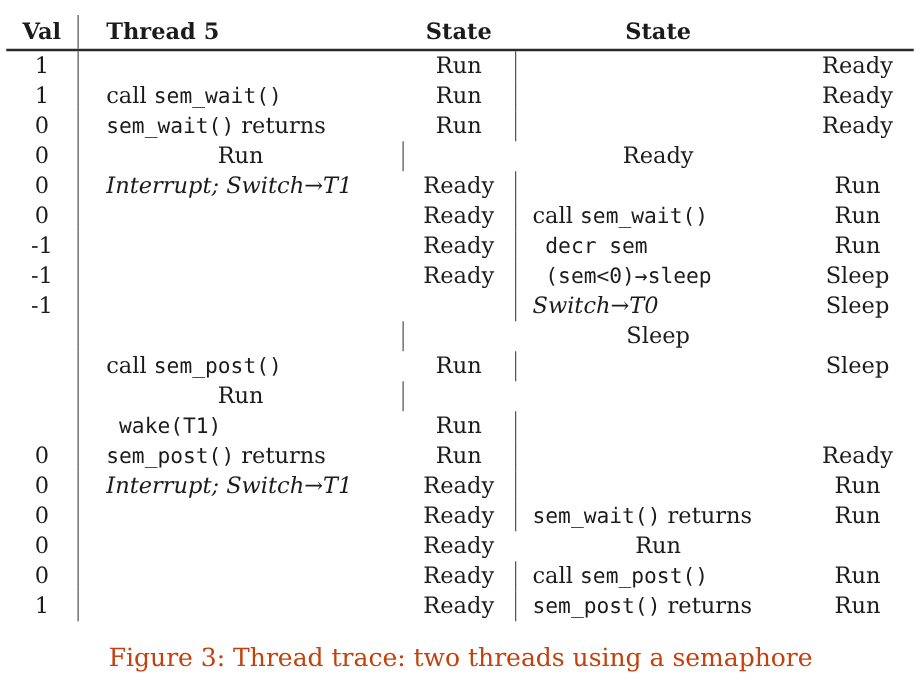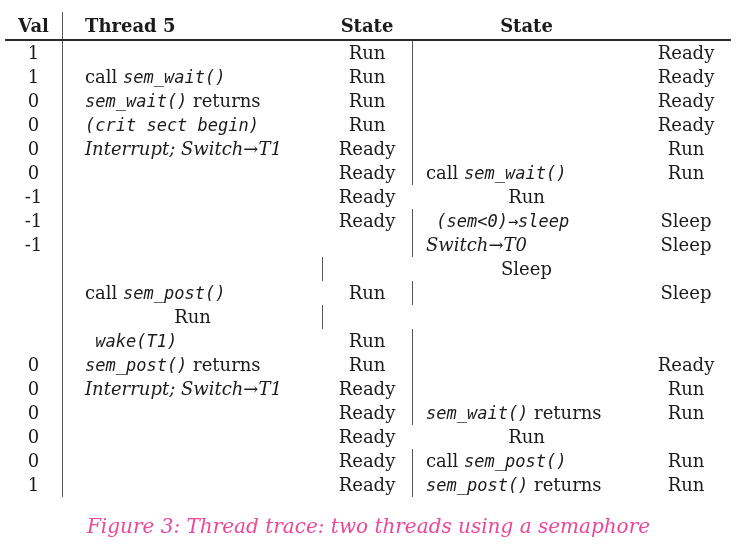--- a/index.html
+++ b/index.html
@@ -35,31 +35,30 @@
     white-space: pre;
     overflow: visible;
     font-size: 18px;
   }
   .c-val   { text-align: center; border-right: 1px solid #555; }
   .c-t0    { padding-left: 22px; }
   .c-s0    { text-align: center; }
   .c-t1    { padding-left: 13px; border-left: 1px solid #555; }
   .c-s1    { text-align: center; }
   .seg-rm  { font-family: "DejaVu Serif", "Liberation Serif", serif; font-size: 18px; }
-  .seg-tt  { font-family: "DejaVu Sans Mono", "Liberation Mono", monospace; font-size: 17px; font-style: italic; }
+  .seg-tt  { font-family: "DejaVu Sans Mono", "Liberation Mono", monospace; font-size: 17px; }
   .seg-it  { font-family: "DejaVu Serif", "Liberation Serif", serif; font-style: italic; font-size: 18px; }
   .caption {
     position: absolute;
     left: 0;
     top: 514px;
     width: 737px;
     text-align: center;
     font-size: 20px;
-    color: #ec4899;
-    font-style: italic;
+    color: #c2410c;
   }
 </style>
 </head>
 <body>
 
 <div class="page">
   <div class="trace-table">
     <div class="row header-row">
       <div class="cell c-val">Val</div>
       <div class="cell c-t0">Thread 5</div>
@@ -83,21 +82,20 @@
         </div>
         <div class="row">
           <div class="cell c-val"><span class="seg-rm">0</span></div>
           <div class="cell c-t0"><span class="seg-tt">sem_wait()</span><span class="seg-rm"> returns</span></div>
           <div class="cell c-s0"><span class="seg-rm">Run</span></div>
           <div class="cell c-t1"></div>
           <div class="cell c-s1"><span class="seg-rm">Ready</span></div>
         </div>
         <div class="row">
           <div class="cell c-val"><span class="seg-rm">0</span></div>
-          <div class="cell c-t0"><span class="seg-tt">(crit sect begin)</span></div>
           <div class="cell c-s0"><span class="seg-rm">Run</span></div>
           <div class="cell c-t1"></div>
           <div class="cell c-s1"><span class="seg-rm">Ready</span></div>
         </div>
         <div class="row">
           <div class="cell c-val"><span class="seg-rm">0</span></div>
           <div class="cell c-t0"><span class="seg-it">Interrupt; Switch→T1</span></div>
           <div class="cell c-s0"><span class="seg-rm">Ready</span></div>
           <div class="cell c-t1"></div>
           <div class="cell c-s1"><span class="seg-rm">Run</span></div>
@@ -106,20 +104,21 @@
           <div class="cell c-val"><span class="seg-rm">0</span></div>
           <div class="cell c-t0"></div>
           <div class="cell c-s0"><span class="seg-rm">Ready</span></div>
           <div class="cell c-t1"><span class="seg-rm">call </span><span class="seg-tt">sem_wait()</span></div>
           <div class="cell c-s1"><span class="seg-rm">Run</span></div>
         </div>
         <div class="row">
           <div class="cell c-val"><span class="seg-rm">-1</span></div>
           <div class="cell c-t0"></div>
           <div class="cell c-s0"><span class="seg-rm">Ready</span></div>
+          <div class="cell c-t1"><span class="seg-tt"> decr sem</span></div>
           <div class="cell c-s1"><span class="seg-rm">Run</span></div>
         </div>
         <div class="row">
           <div class="cell c-val"><span class="seg-rm">-1</span></div>
           <div class="cell c-t0"></div>
           <div class="cell c-s0"><span class="seg-rm">Ready</span></div>
           <div class="cell c-t1"><span class="seg-tt"> (sem&lt;0)→sleep</span></div>
           <div class="cell c-s1"><span class="seg-rm">Sleep</span></div>
         </div>
         <div class="row">

